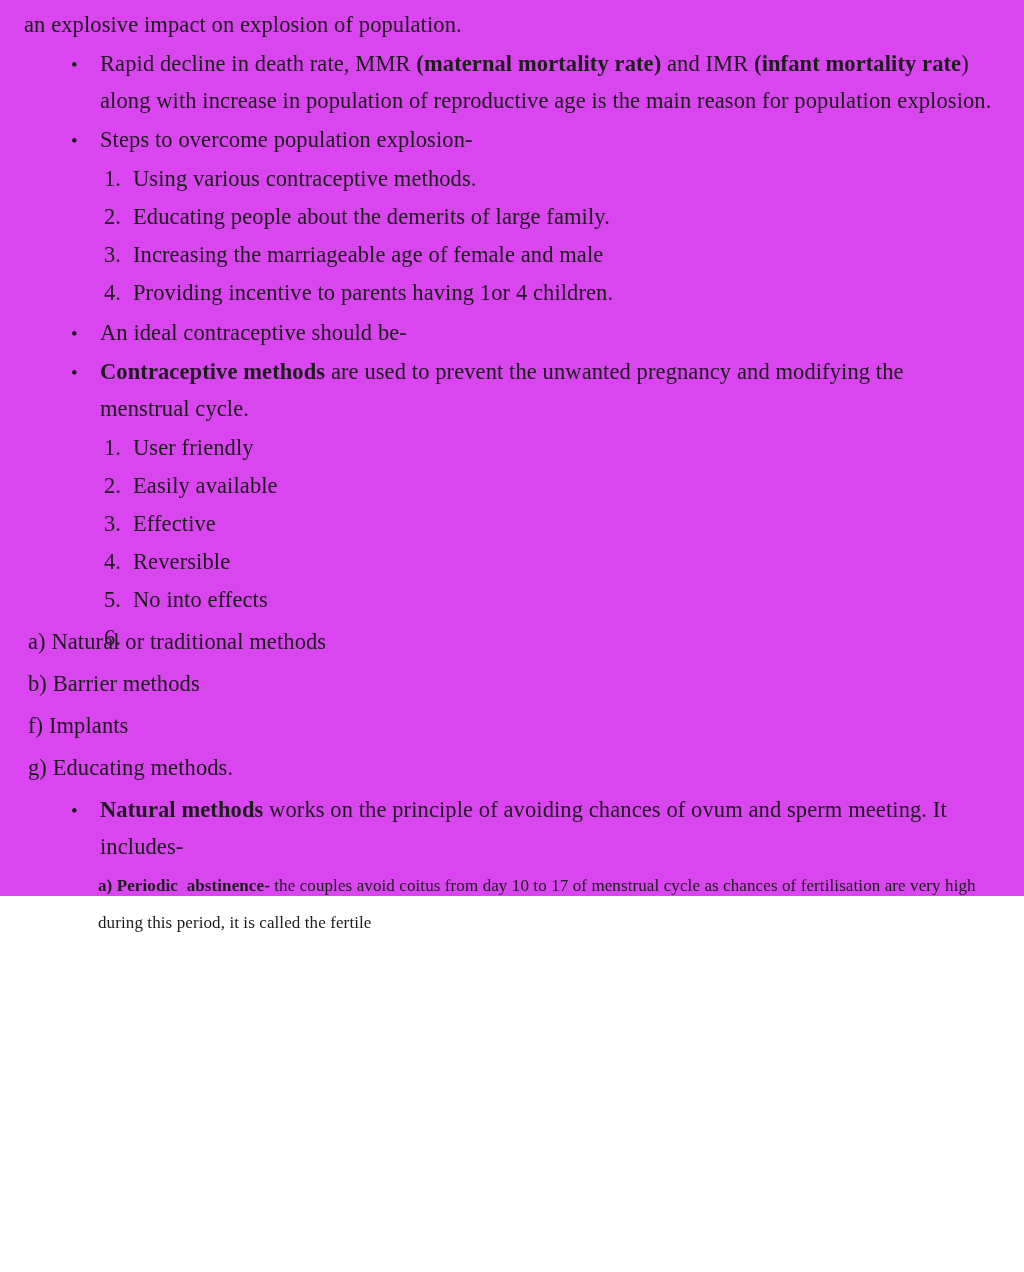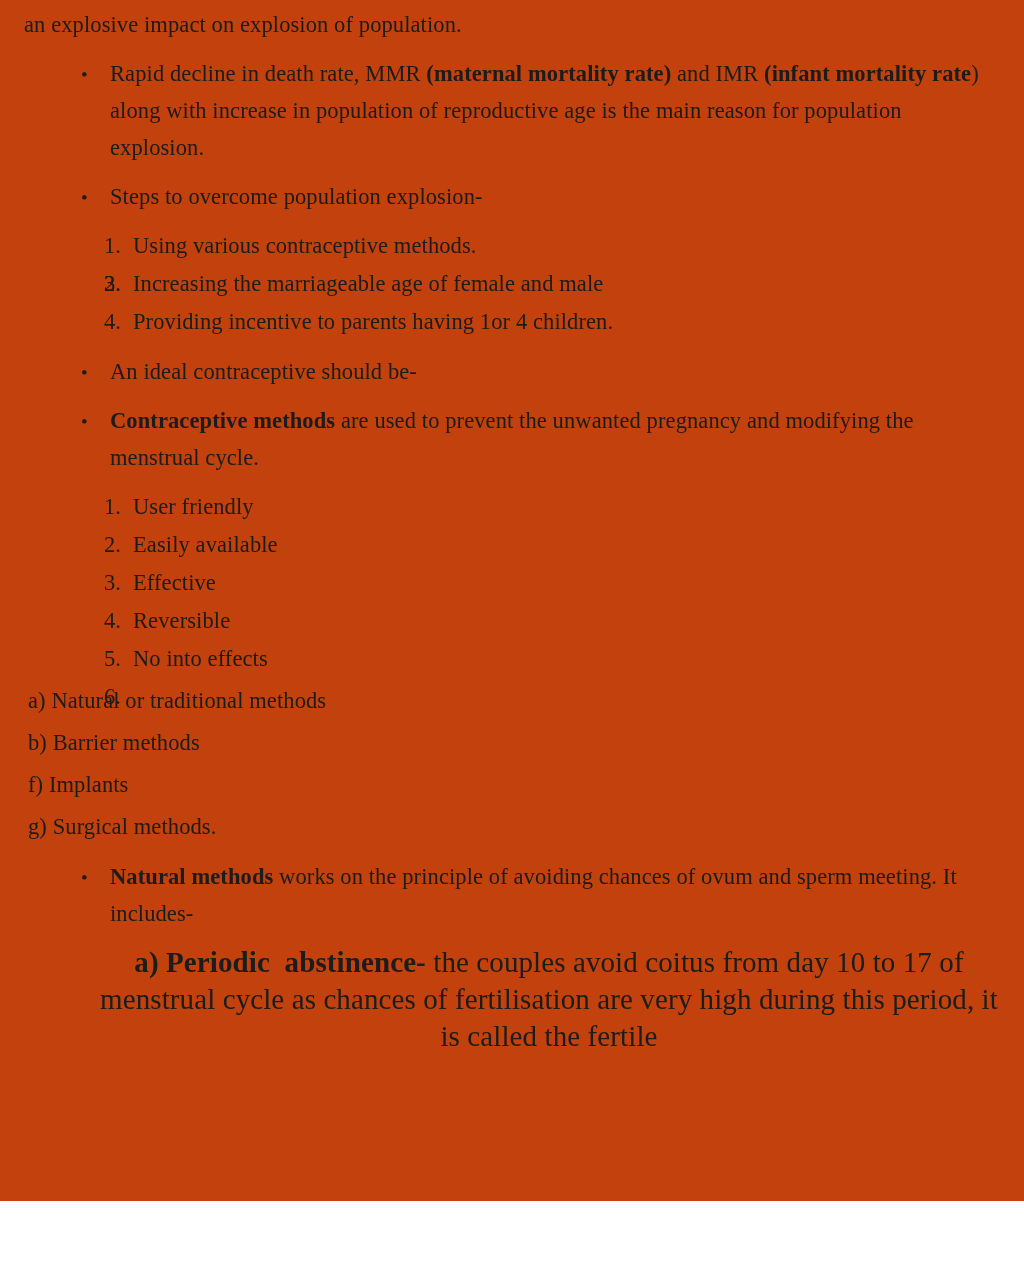--- a/index.html
+++ b/index.html
@@ -12,22 +12,22 @@
     height: 1272px;
     overflow: hidden;
     font-family: "Liberation Serif", "DejaVu Serif", serif;
     color: #1c1c1c;
     -webkit-font-smoothing: antialiased;
   }
 
   .page {
     position: relative;
     width: 1024px;
-    height: 1201px;
-    background: #c2410c;
+    height: 896px;
+    background: #d946ef;
     padding: 0;
     box-sizing: border-box;
   }
 
   .doc {
     position: absolute;
     left: 24px;
     top: 6px;
     width: 976px;
   }
@@ -48,21 +48,21 @@
   .bullets {
     list-style: none;
     margin: 0;
     padding: 0;
   }
   .bullet-item {
     position: relative;
     padding-left: 74px;
     font-size: 22.5px;
     line-height: 37px;
-    margin: 12px;
+    margin: 2px;
     letter-spacing: 0.1px;
   }
   .bullet-item > .bullet-dot {
     position: absolute;
     left: 45px;
     top: 0;
     width: 10px;
     line-height: 37px;
     font-size: 22.5px;
     color: #1c1c1c;
@@ -111,43 +111,42 @@
     padding-left: 0;
   }
 
   
   b, .b {
     font-weight: 700;
   }
 
   .sub-block {
     padding-left: 74px;
-    font-size: 29px;
+    font-size: 17px;
     line-height: 37px;
     letter-spacing: 0.1px;
     white-space: pre-wrap;
-    text-align: center;
   }
 </style>
 </head>
 <body>
 
 <div class="page">
   <div class="doc">
 
     <p class="para">an explosive impact on explosion of population.</p>
 
     <ul class="bullets gap-before">
         <li class="bullet-item"><span class="bullet-dot"></span><span><span>Rapid decline in death rate, MMR </span><span class="b">(maternal mortality rate)</span><span> and IMR </span><span class="b">(infant mortality rate</span><span>) along with increase in population of reproductive age is the main reason for population explosion.</span></span></li>
         <li class="bullet-item"><span class="bullet-dot"></span><span><span>Steps to overcome population explosion-</span></span></li>
       </ul>
 
     <ol class="numlist">
         <li class="num-item"><span class="num-marker">1.</span><span>Using various contraceptive methods.</span></li>
-        <li class="num-item"><span class="num-marker">2.</span></li>
+        <li class="num-item"><span class="num-marker">2.</span><span>Educating people about the demerits of large family.</span></li>
         <li class="num-item"><span class="num-marker">3.</span><span>Increasing the marriageable age of female and male</span></li>
         <li class="num-item"><span class="num-marker">4.</span><span>Providing incentive to parents having 1or 4 children.</span></li>
       </ol>
 
     <ul class="bullets gap-before">
         <li class="bullet-item"><span class="bullet-dot"></span><span><span>An ideal contraceptive should be-</span></span></li>
         <li class="bullet-item"><span class="bullet-dot"></span><span><span class="b">Contraceptive methods</span><span> are used to prevent the unwanted pregnancy and modifying the menstrual cycle.</span></span></li>
       </ul>
 
     <ol class="numlist">
@@ -157,21 +156,21 @@
         <li class="num-item"><span class="num-marker">4.</span><span>Reversible</span></li>
         <li class="num-item"><span class="num-marker">5.</span><span>No into effects</span></li>
         <li class="num-item"><span class="num-marker">6.</span></li>
       </ol>
 
 
     <ul class="letterlist gap-before">
         <li class="letter-item">a) Natural or traditional methods</li>
         <li class="letter-item">b) Barrier methods</li>
         <li class="letter-item">f) Implants</li>
-        <li class="letter-item">g) Surgical methods.</li>
+        <li class="letter-item">g) Educating methods.</li>
       </ul>
 
     <ul class="bullets gap-before-lg">
         <li class="bullet-item"><span class="bullet-dot"></span><span><span class="b">Natural methods</span><span> works on the principle of avoiding chances of ovum and sperm meeting. It includes-</span></span></li>
       </ul>
 
     <div class="sub-block"><span class="b">a) Periodic  abstinence-</span><span> the couples avoid coitus from day 10 to 17 of menstrual cycle as chances of fertilisation are very high during this period, it is called the fertile</span></div>
 
   </div>
 </div>

